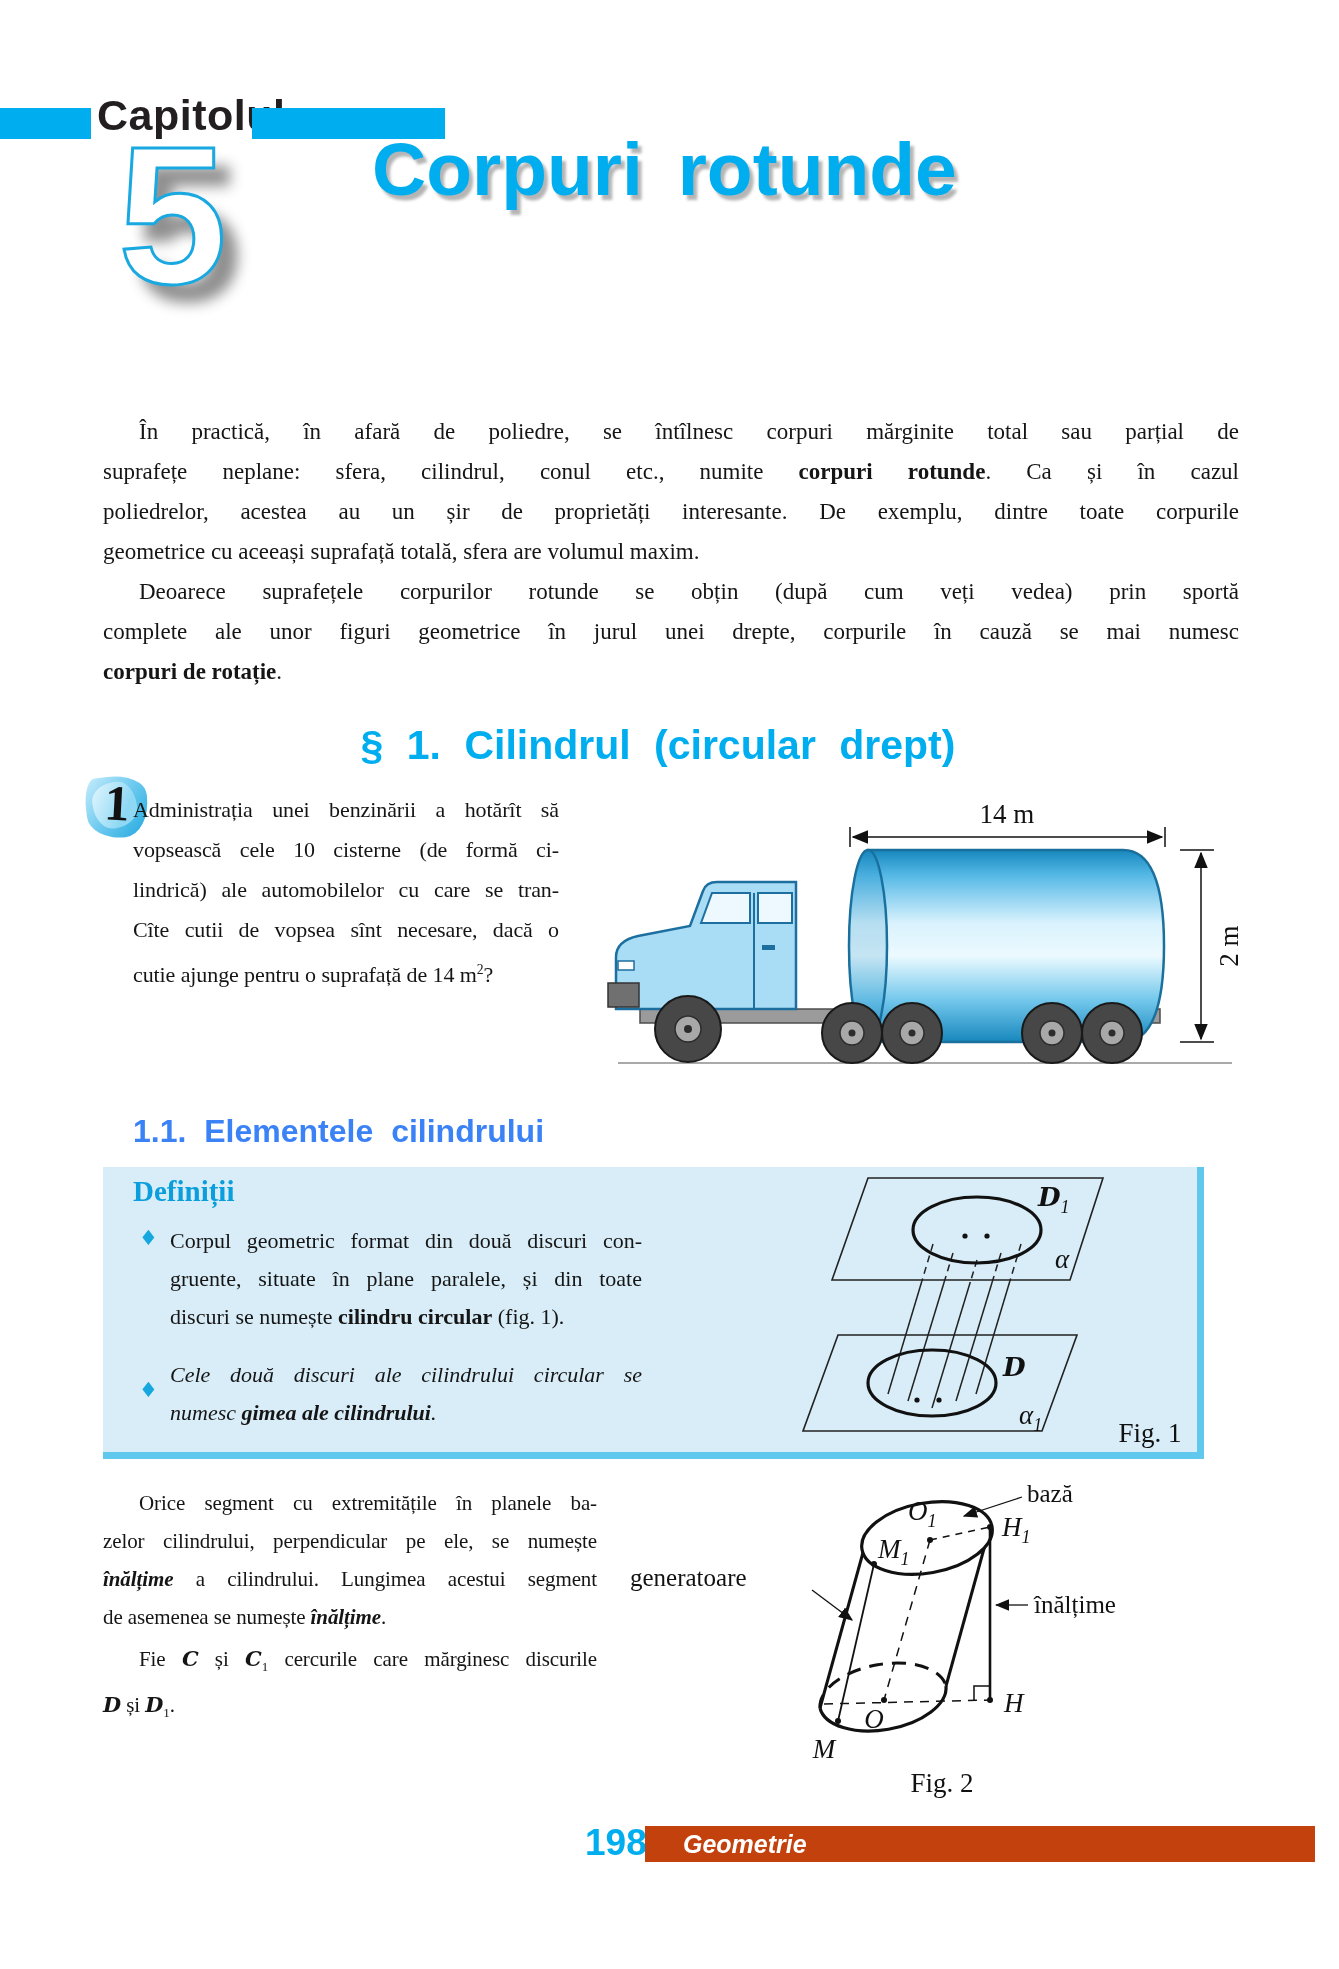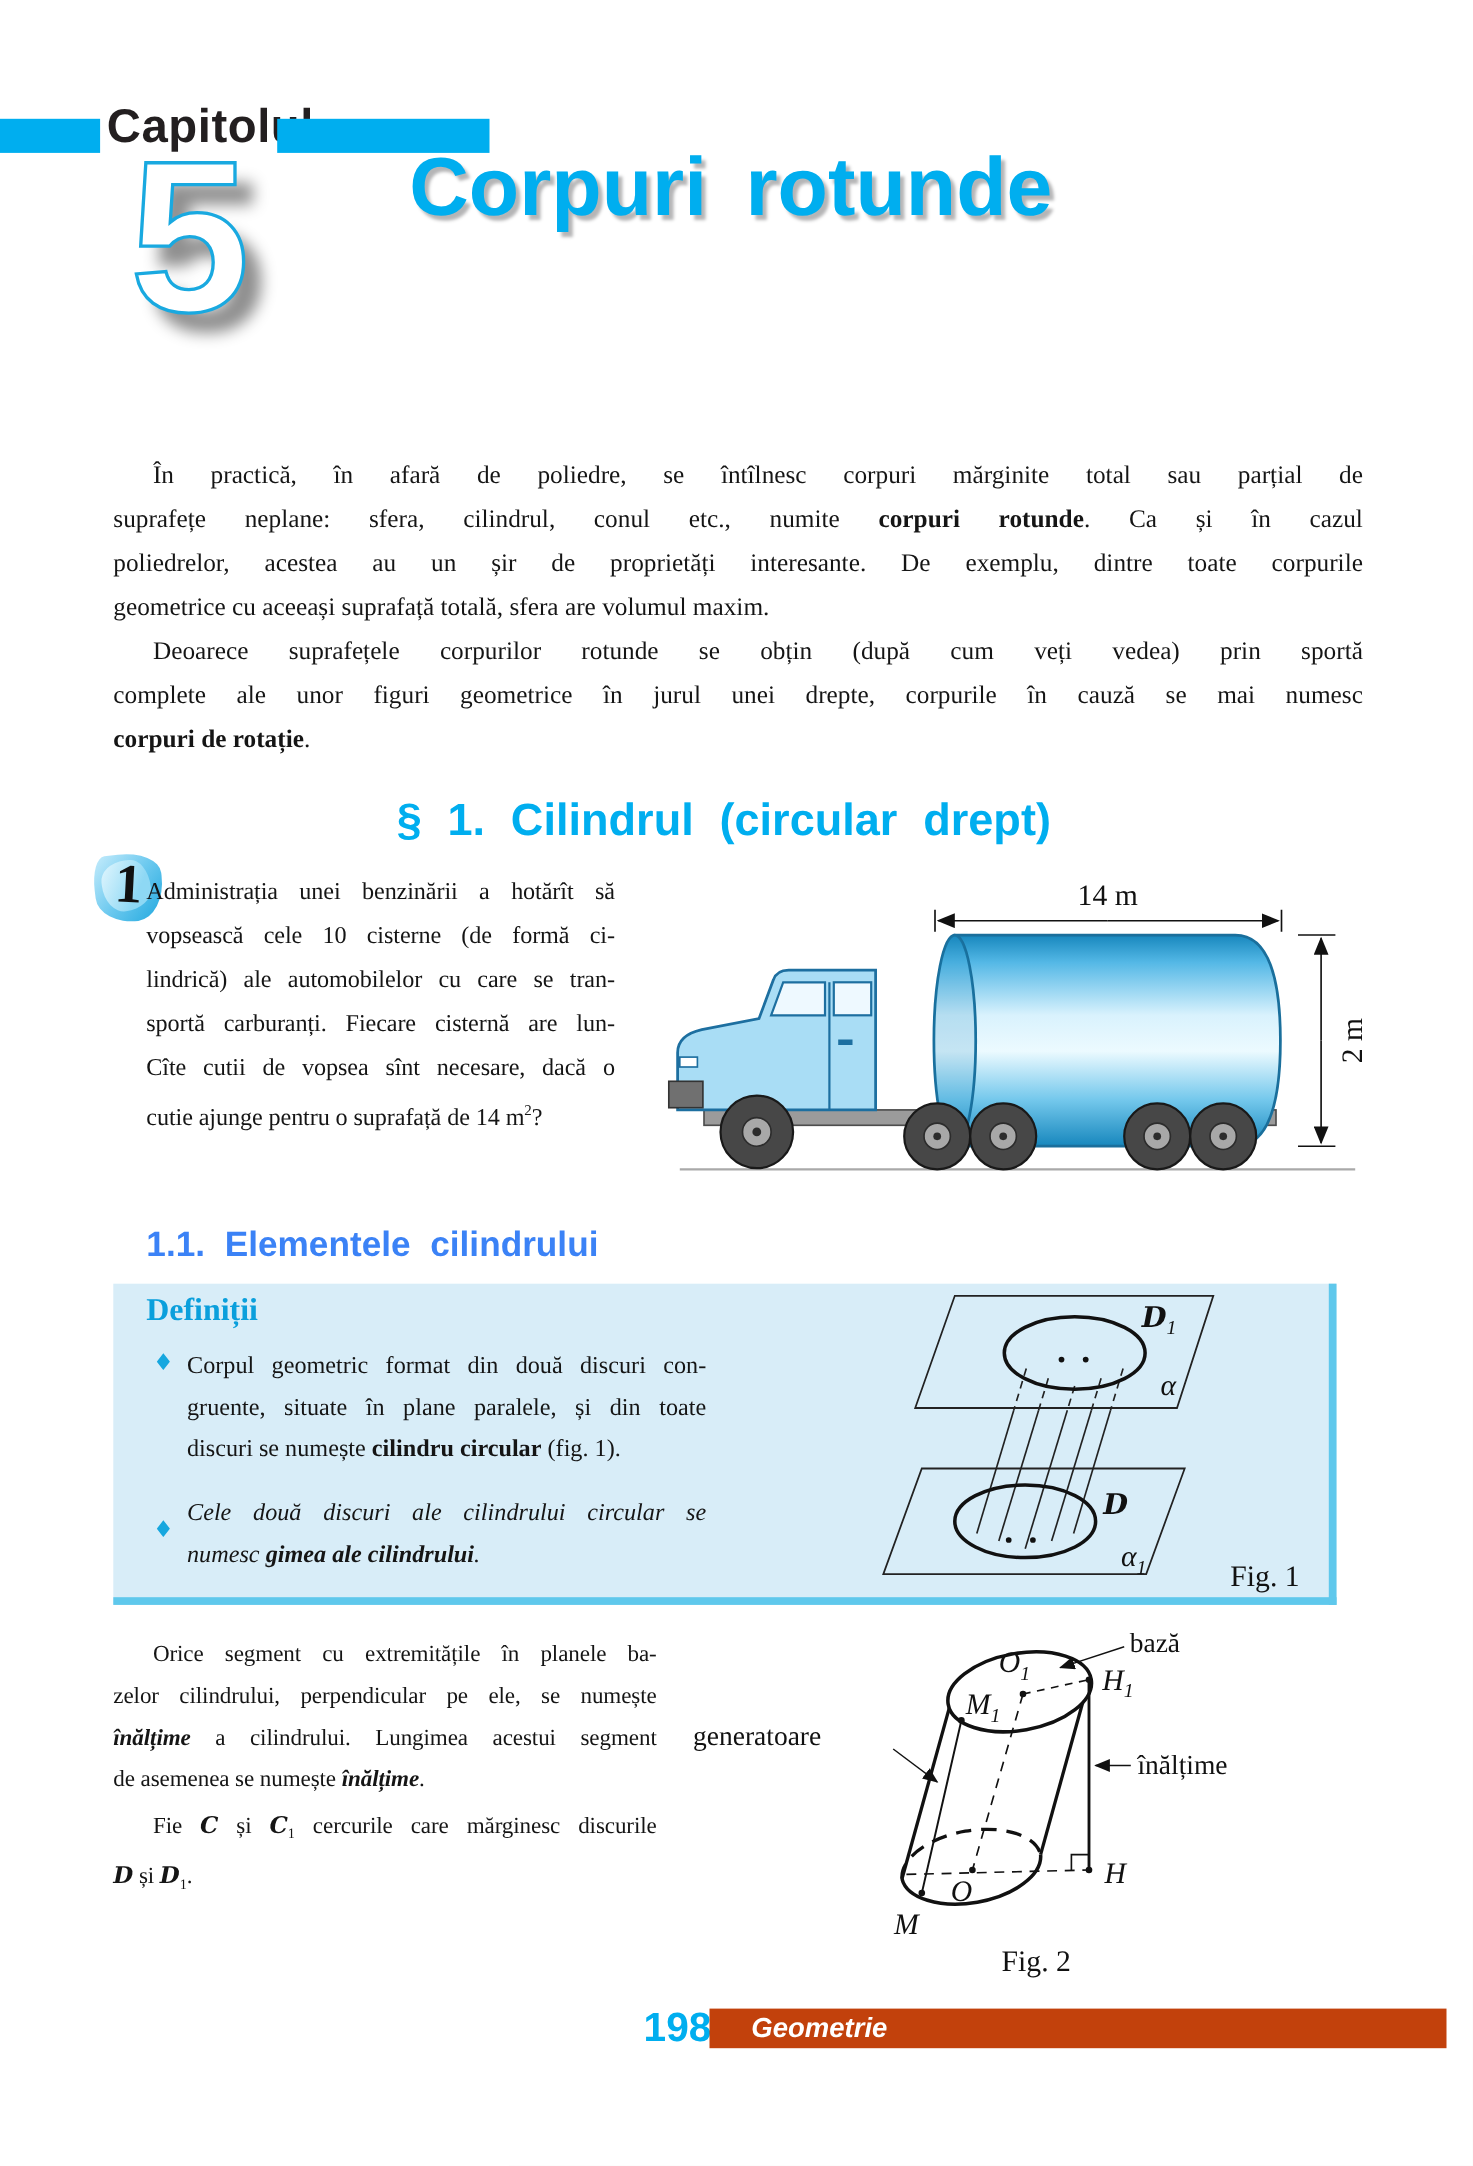--- a/index.html
+++ b/index.html
@@ -71,21 +71,21 @@
   
   #subsection-heading {
     position:absolute; left:133px; top:1113px;
     font-family:"Liberation Sans", sans-serif; font-weight:bold;
     font-size:32px; color:#3b82f6; word-spacing:9px;
   }
   
   #defbox {
     position:absolute; left:103px; top:1167px; width:1094px; height:285px;
     background:#d8edf8;
-    border-right:7px solid #5fc8ec; border-bottom:7px solid #5fc8ec;padding-left:11px;
+    border-right:7px solid #5fc8ec; border-bottom:7px solid #5fc8ec;
   }
   #def-heading {
     position:absolute; left:30px; top:8px;
     font-family:"Liberation Serif", serif; font-weight:bold;
     font-size:29px; color:#0a9fdc;
   }
   .bullet-marker {
     position:absolute; left:36px;
     font-family:"DejaVu Sans", sans-serif; font-size:21px; color:#16a7df;
   }
@@ -146,21 +146,20 @@
     </div>
 
   <div id="section-heading">§ 1. Cilindrul (circular drept)</div>
 
   <div id="problem-icon"></div>
   <div id="problem-num" style="position:absolute;left:86px;top:772px;">1</div>
   <div id="problem-text" class="para no-indent">
       <div class="line">Administrația unei benzinării a hotărît să</div>
       <div class="line">vopsească cele 10 cisterne (de formă ci-</div>
       <div class="line">lindrică) ale automobilelor cu care se tran-</div>
-      <div class="line">sportă carburanți. Fiecare cisternă are lun-</div>
       <div class="line">Cîte cutii de vopsea sînt necesare, dacă o</div>
       <div class="line last">cutie ajunge pentru o suprafață de 14 m<sup>2</sup>?</div>
     </div>
 
   <div id="truck-wrap">
     <svg width="645" height="280" viewBox="0 0 645 280" xmlns="http://www.w3.org/2000/svg">
       <defs>
         <linearGradient id="tg" x1="0" y1="0" x2="0" y2="1">
           <stop offset="0" stop-color="#1787bd"></stop>
           <stop offset="0.13" stop-color="#54b8e6"></stop>

